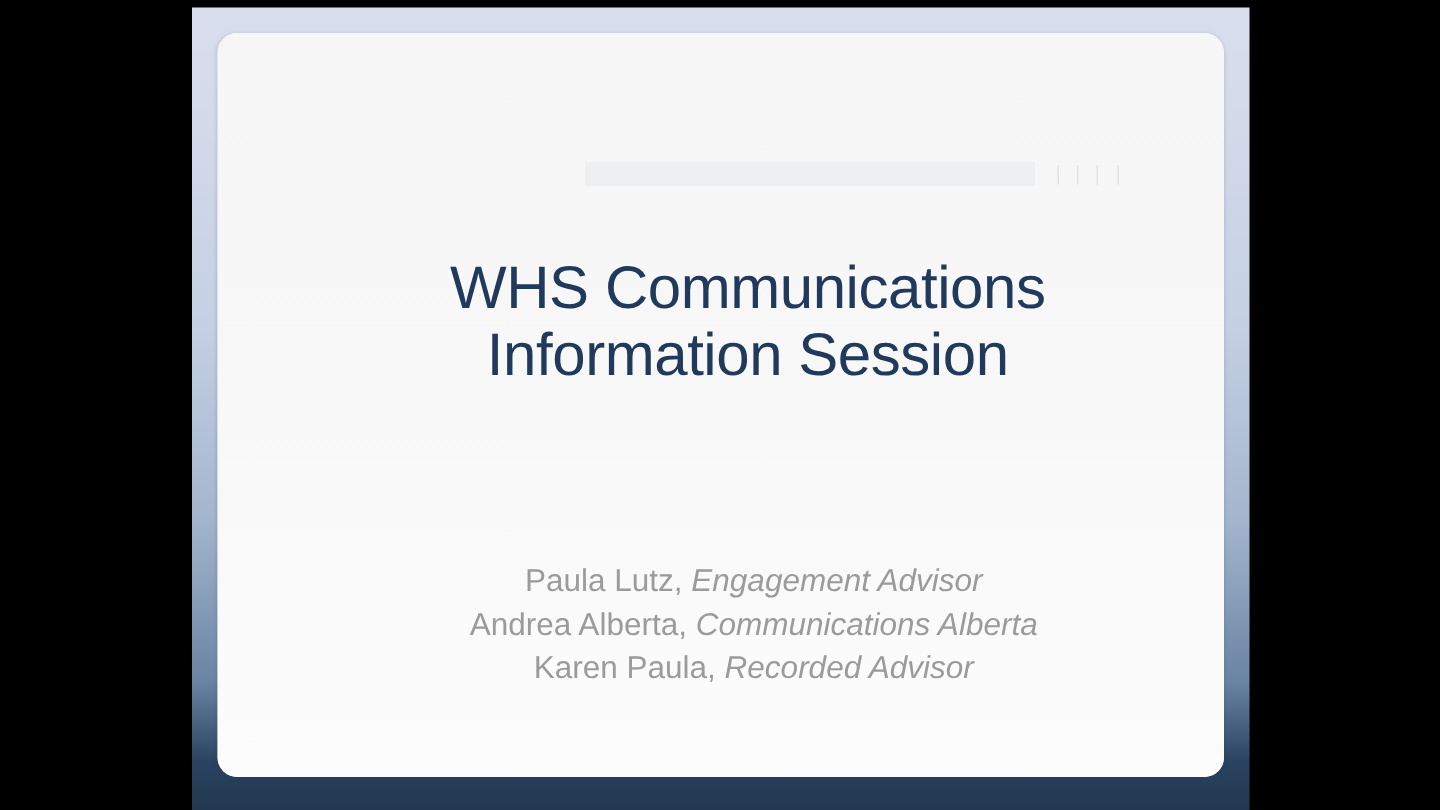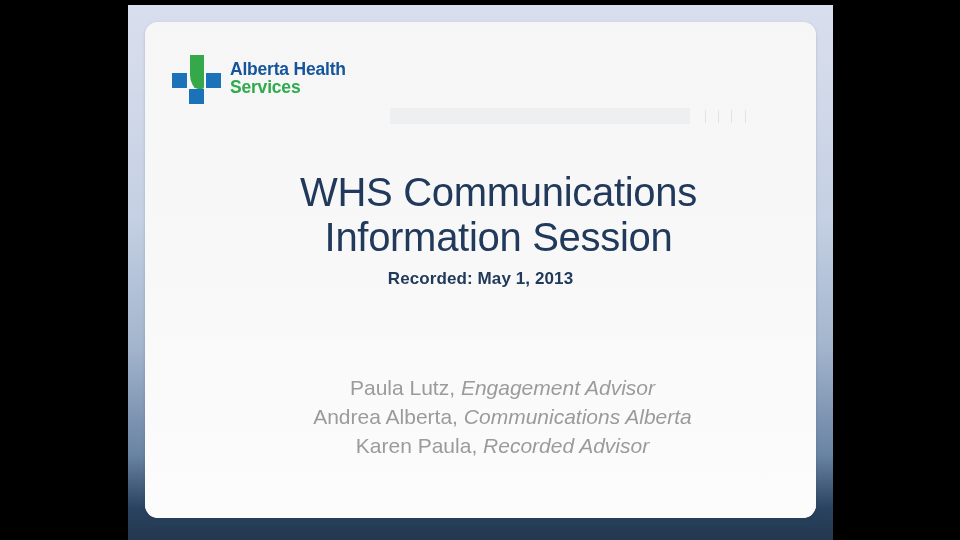--- a/index.html
+++ b/index.html
@@ -205,38 +205,24 @@
       <div class="slide-inner"></div>
 
       <div class="artifact-band"></div>
       <div class="artifact-ticks">
         <i style="left:0px"></i>
           <i style="left:13px"></i>
           <i style="left:26px"></i>
           <i style="left:40px"></i>
       </div>
 
-      <div class="logo">
-        <div class="logo-mark">
-          <span class="sq sq-left"></span>
-          <span class="sq sq-right"></span>
-          <span class="sq sq-bot"></span>
-          <span class="leaf"></span>
-          <span class="leaf-tail"></span>
-        </div>
-        <div class="logo-text">
-          <div class="logo-line1">Alberta Health</div>
-          <div class="logo-line2">Services</div>
-        </div>
-      </div>
 
       <div class="title-block">
         <div class="title-line">WHS Communications</div>
         <div class="title-line">Information Session</div>
-        <div class="subtitle">Recorded: May 1, 2013</div>
       </div>
 
       <div class="presenters">
         <div class="presenter-row">
           <span>Paula Lutz,</span>
           <span class="presenter-role">Engagement Advisor</span>
         </div>
         <div class="presenter-row">
           <span>Andrea Alberta,</span>
           <span class="presenter-role">Communications Alberta</span>

